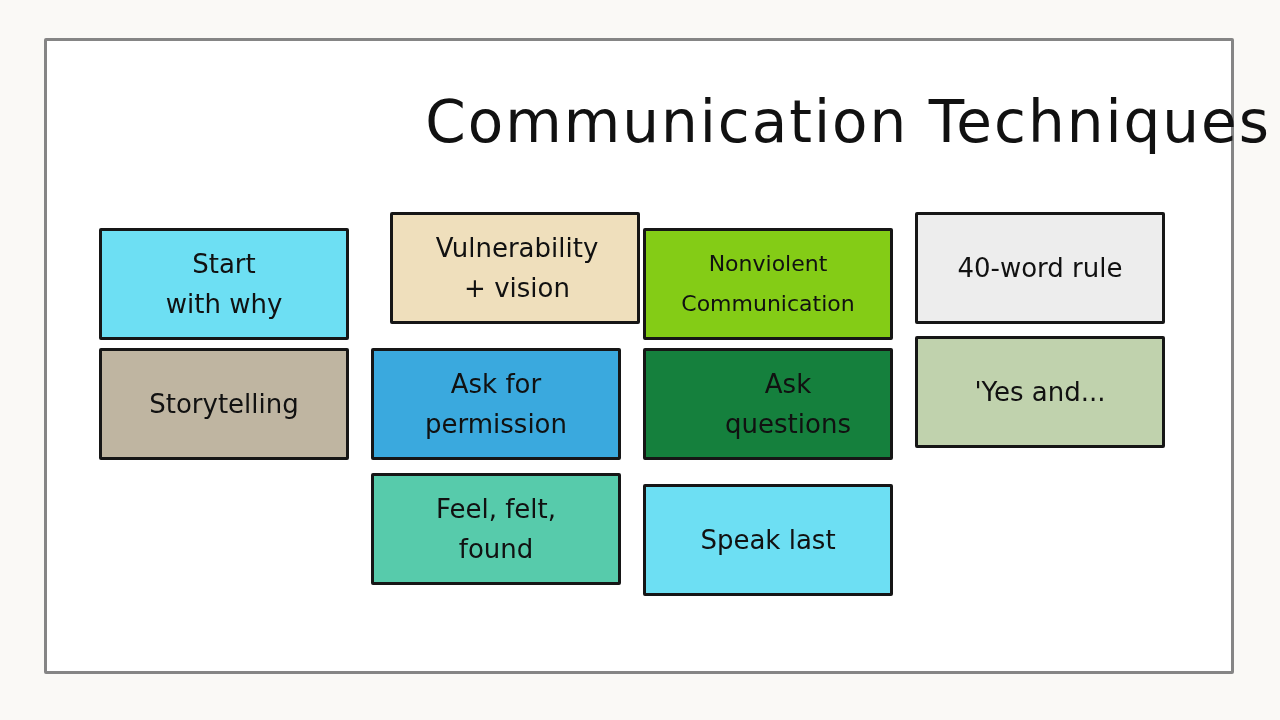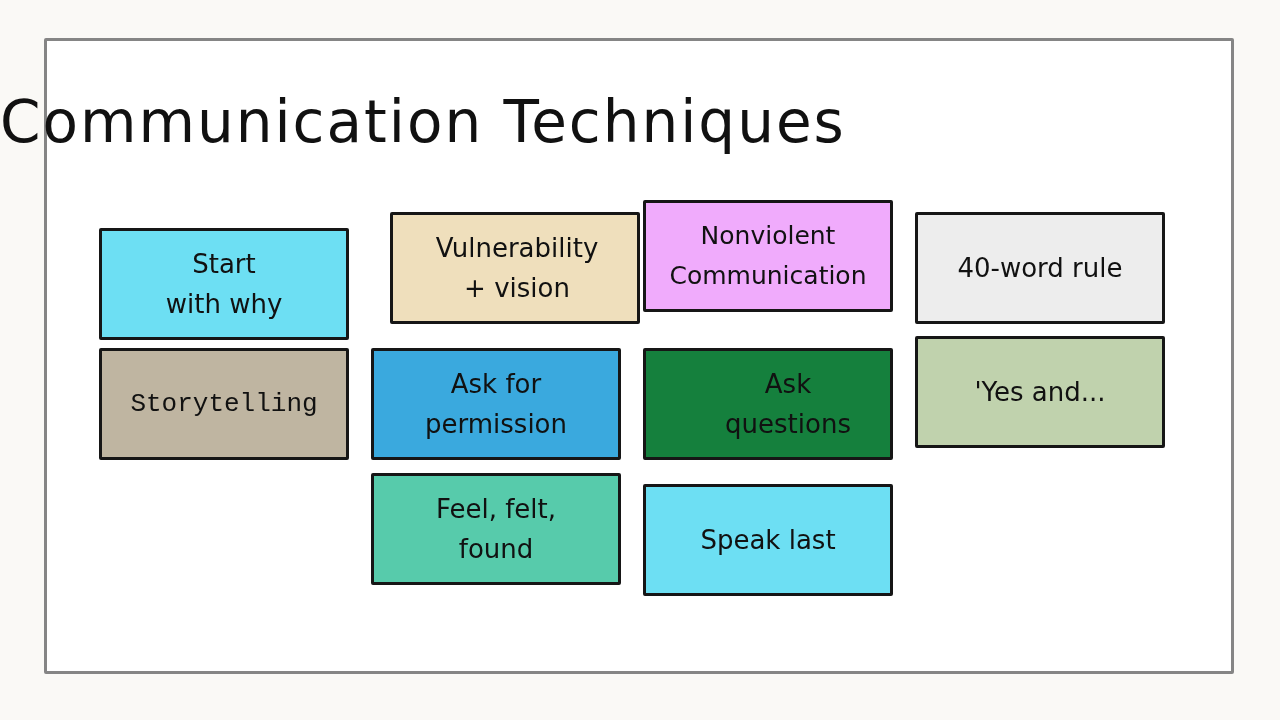--- a/index.html
+++ b/index.html
@@ -19,21 +19,21 @@
     background: #ffffff;
     border: 3px solid #858585;
     border-radius: 2px;
     box-sizing: border-box;
   }
   .title {
     position: absolute;
     left: 0;
     top: 82px;
     width: 1271px;
-    text-align: left;
+    text-align: right;
     font-family: "DejaVu Sans", sans-serif;
     font-size: 58px;
     font-weight: normal;
     letter-spacing: 2px;
     color: #111;
     line-height: 80px;
   }
   .card {
     position: absolute;
     width: 250px;
@@ -58,25 +58,25 @@
 <body>
 
 <div class="frame"></div>
 
 <div class="title">Communication Techniques</div>
 
 <div class="card" style="left: 99px; top: 212px; background: rgb(109, 223, 243); margin-top: 16px;">Start
 with why</div>
 <div class="card" style="left: 390px; top: 212px; background: rgb(239, 223, 188); padding-left: 8px;">Vulnerability
 + vision</div>
-<div class="card" style="left: 643px; top: 200px; font-size: 25px; background: #f0abfc;">Nonviolent
+<div class="card" style="left: 643px; top: 228px; font-size: 22px; background: #84cc16;">Nonviolent
 Communication</div>
 <div class="card" style="left: 915px; top: 212px; background: rgb(237, 237, 237); text-align: right;">40-word rule</div>
 
-<div class="card" style="left: 99px; top: 348px; background: rgb(191, 181, 161); font-family: Liberation Mono, monospace;">Storytelling</div>
+<div class="card" style="left: 99px; top: 348px; background: rgb(191, 181, 161);">Storytelling</div>
 <div class="card" style="left: 371px; top: 348px; background: rgb(58, 169, 222);">Ask for
 permission</div>
 <div class="card" style="left: 643px; top: 348px; background: #15803d; padding-left: 44px;">Ask
 questions</div>
 <div class="card" style="left: 915px; top: 336px; background: rgb(192, 210, 173);">'Yes and...</div>
 
 <div class="card" style="left: 371px; top: 473px; background: rgb(87, 203, 171);">Feel, felt,
 found</div>
 <div class="card" style="left: 643px; top: 484px; background: rgb(109, 223, 243);">Speak last</div>
 

